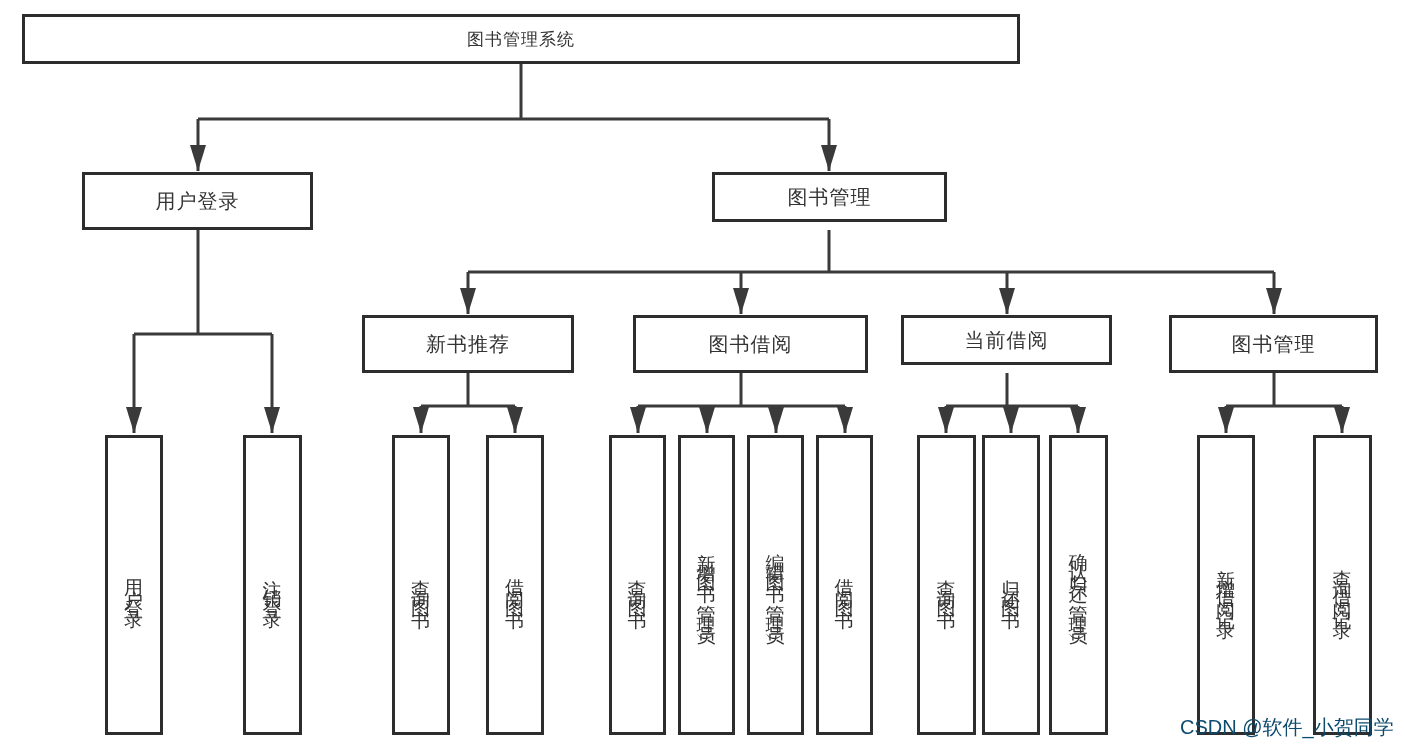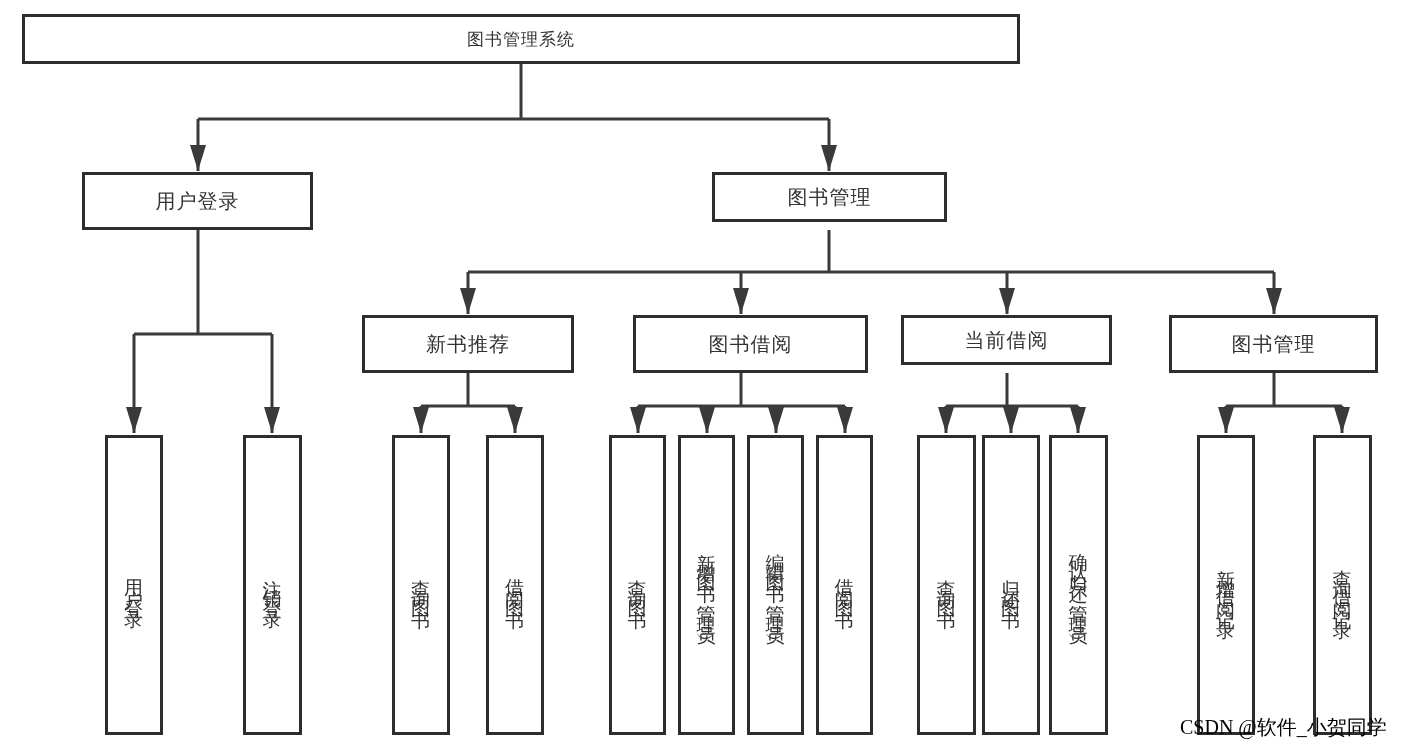--- a/index.html
+++ b/index.html
@@ -42,24 +42,23 @@
     line-height: 1;
     color: #333333;
   }
   .watermark {
     position: absolute;
     left: 1180px;
     top: 714px;
     width: 225px;
     z-index: 3;
     font-size: 20px;
-    color: #000000;
+    color: #0c4a6e;
     white-space: nowrap;
     letter-spacing: 0px;
-    font-family: Liberation Serif, serif;
   }
 </style>
 </head>
 <body>
 
 <div id="canvas">
 
   <svg id="connectors" width="1405" height="747" viewBox="0 0 1405 747">
     <g stroke="#3a3a3a" stroke-width="3" fill="none">
       <path d="

